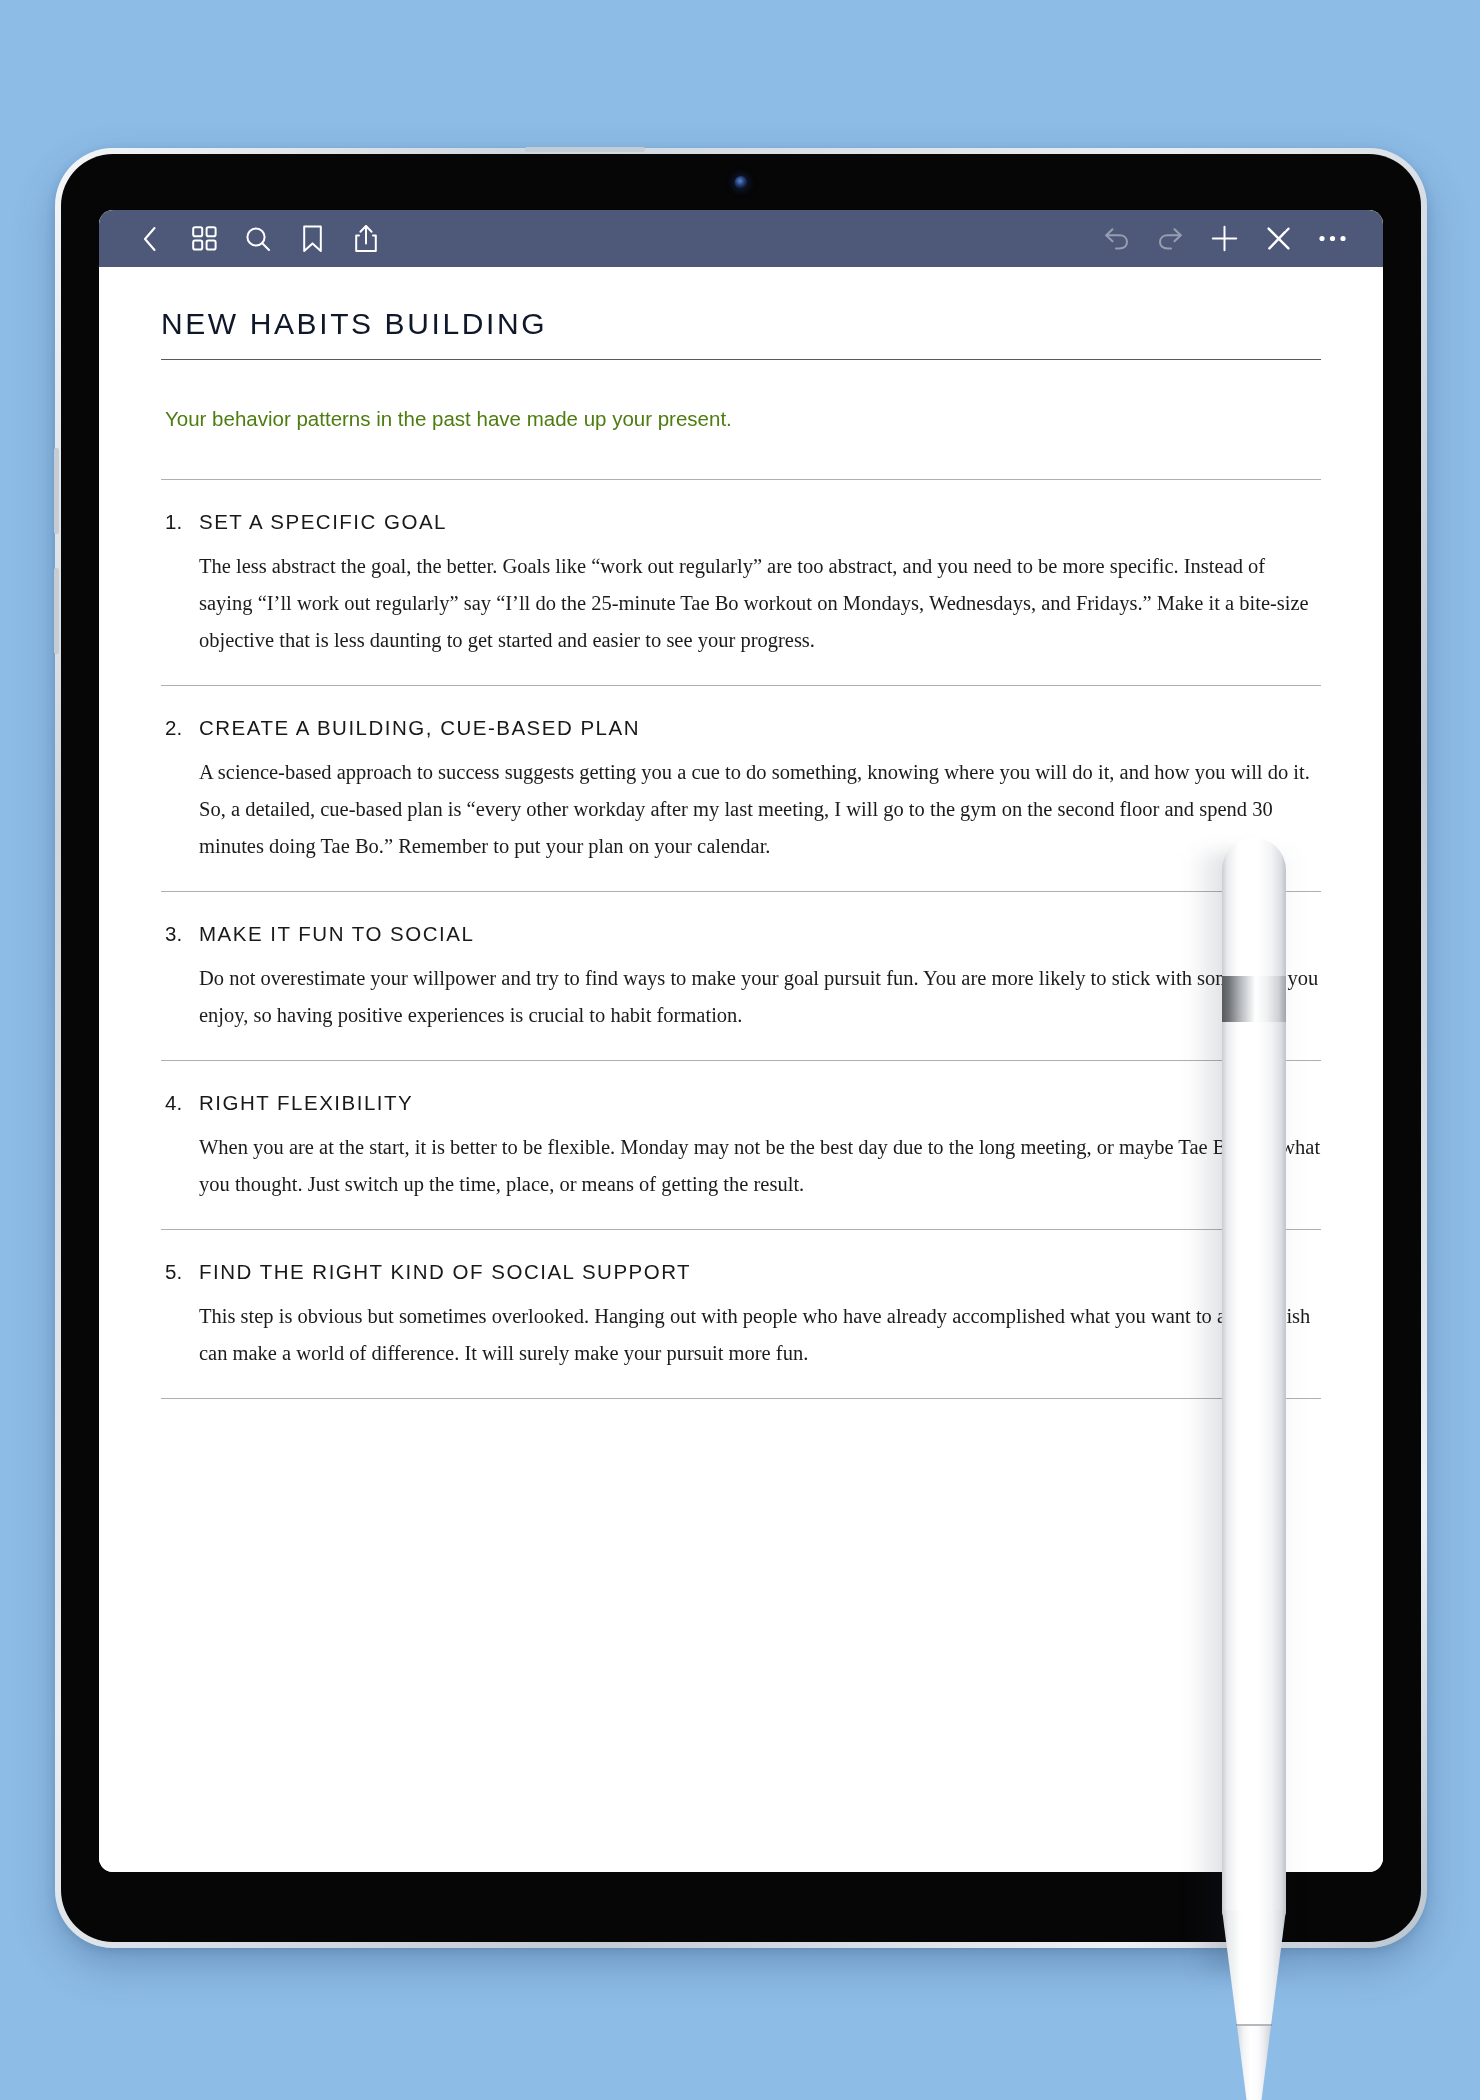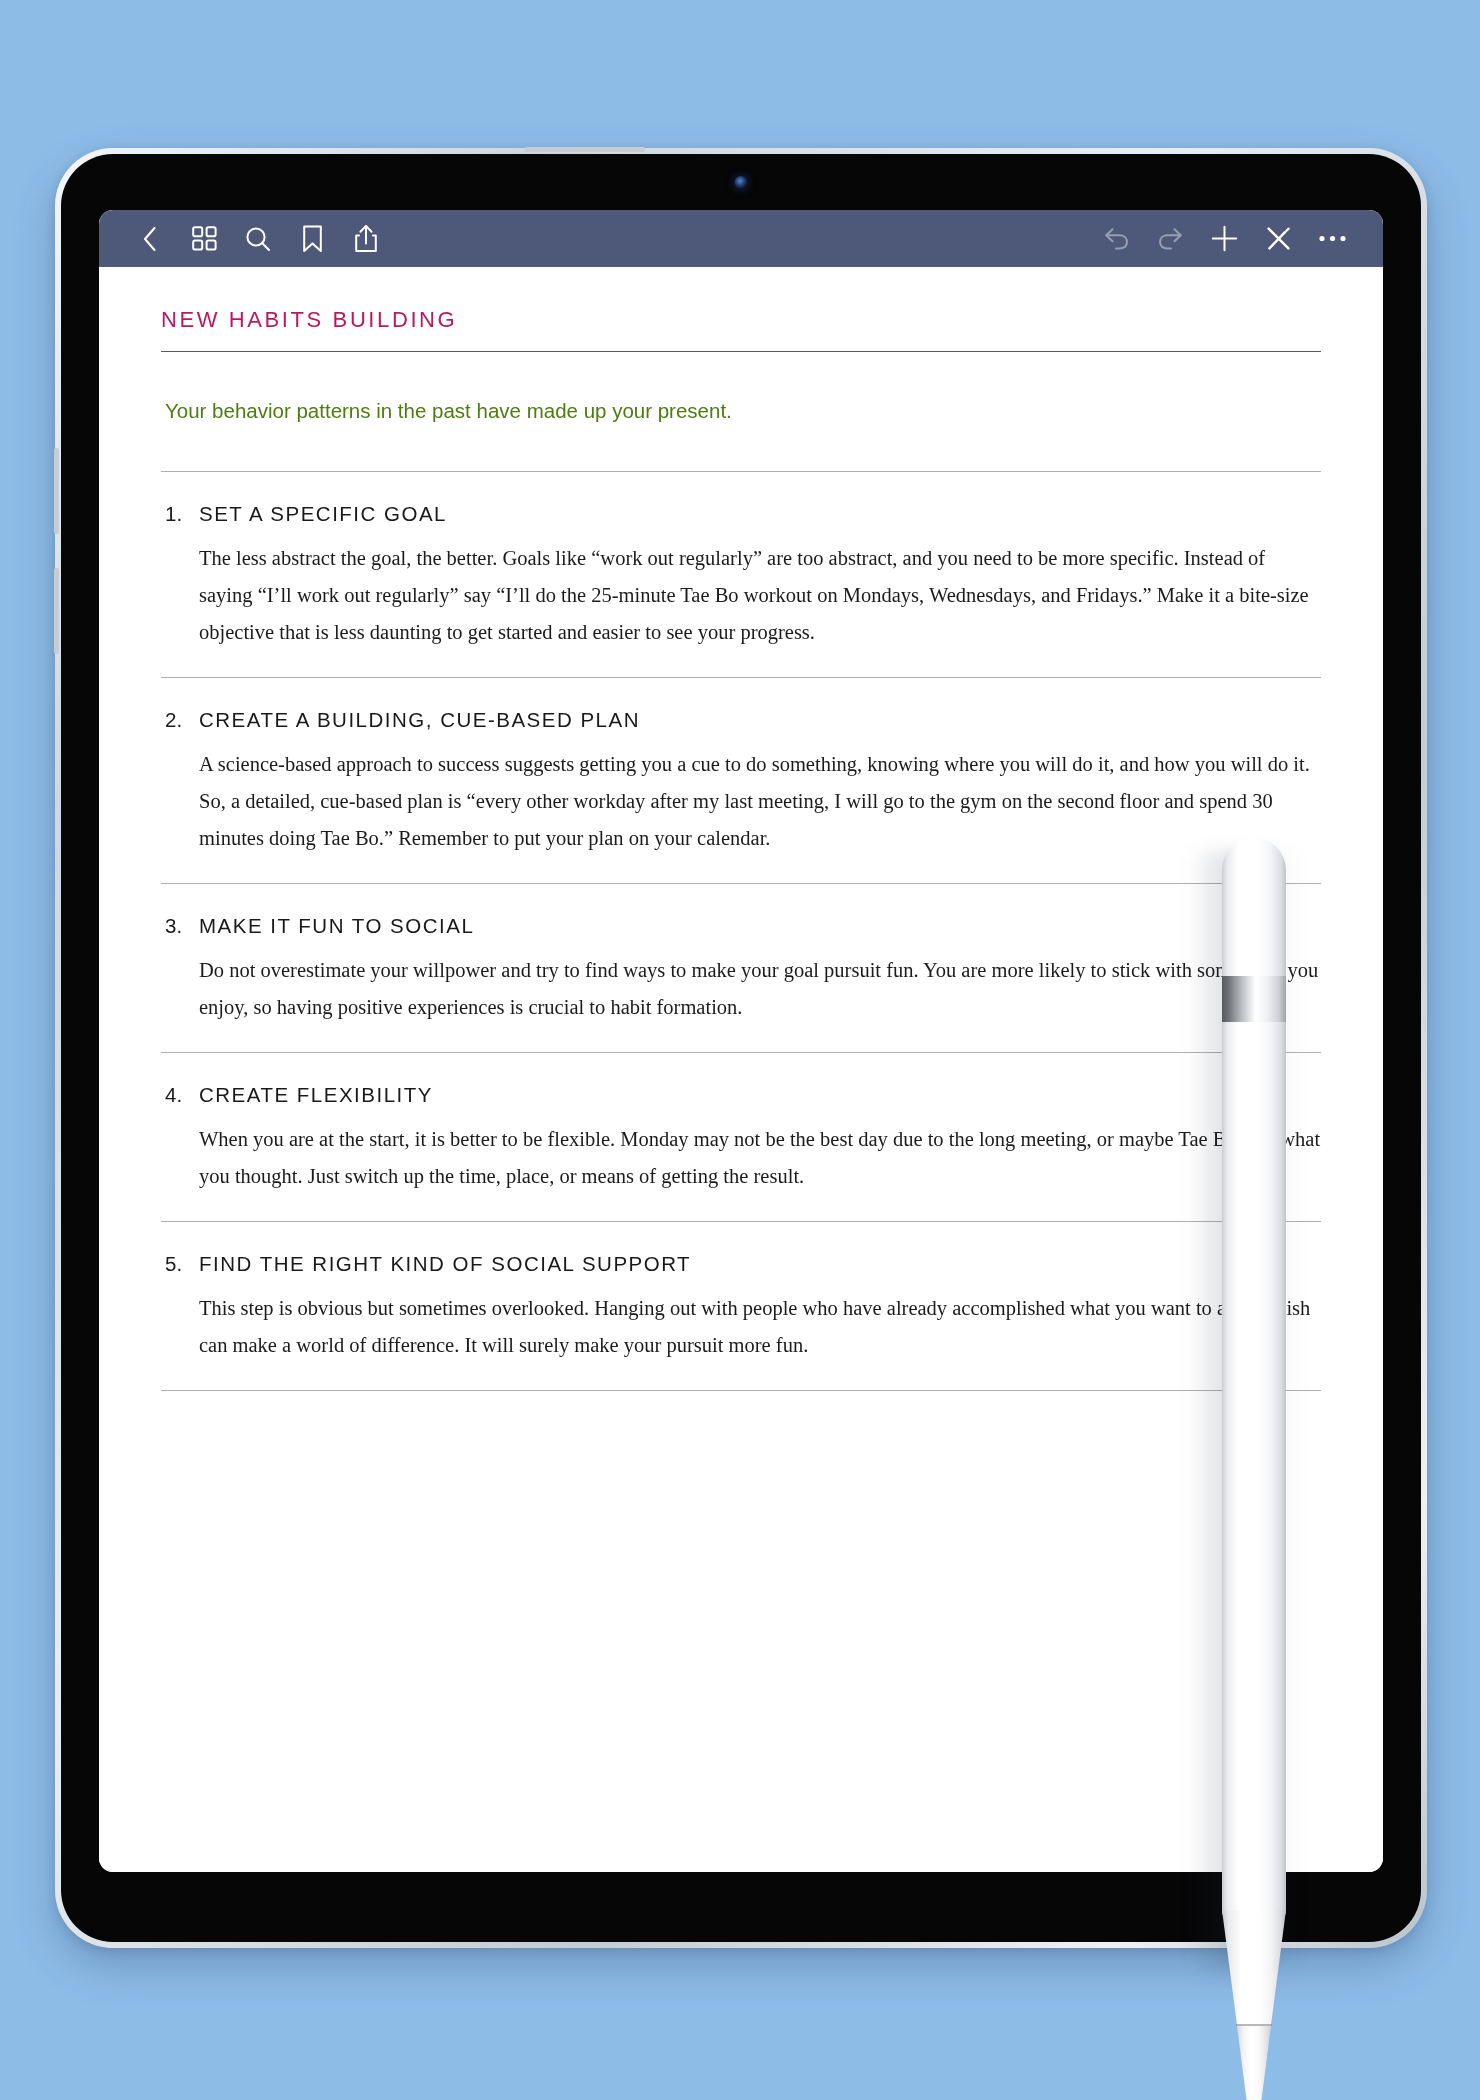--- a/index.html
+++ b/index.html
@@ -97,24 +97,24 @@
 
   
   .page {
     position: relative;
     height: calc(100% - 57px);
     background: #ffffff;
     padding: 40px 62px 0 62px;
   }
 
   .doc-title {
-    font-size: 22px;
+    font-size: 30px;
     font-weight: 400;
     letter-spacing: 2.6px;
-    color: #be185d;
+    color: #0f172a;
     padding-bottom: 18px;
   }
 
   .rule {
     height: 1px;
     background: #3c3c3e;
     opacity: 0.85;
     margin: 0;
   }
   .rule.light { background: #6e6e72; opacity: .55; }
@@ -372,21 +372,21 @@
             <span class="sec-num">3.</span>
             <span>MAKE IT FUN TO SOCIAL</span>
           </div>
           <div class="section-body">Do not overestimate your willpower and try to find ways to make your goal pursuit fun. You are more likely to stick with something you enjoy, so having positive experiences is crucial to habit formation.</div>
         </div>
         <div class="rule light"></div>
 
         <div class="section">
           <div class="section-head">
             <span class="sec-num">4.</span>
-            <span>CREATE FLEXIBILITY</span>
+            <span>RIGHT FLEXIBILITY</span>
           </div>
           <div class="section-body">When you are at the start, it is better to be flexible. Monday may not be the best day due to the long meeting, or maybe Tae Bo isn't what you thought. Just switch up the time, place, or means of getting the result.</div>
         </div>
         <div class="rule light"></div>
 
         <div class="section">
           <div class="section-head">
             <span class="sec-num">5.</span>
             <span>FIND THE RIGHT KIND OF SOCIAL SUPPORT</span>
           </div>

